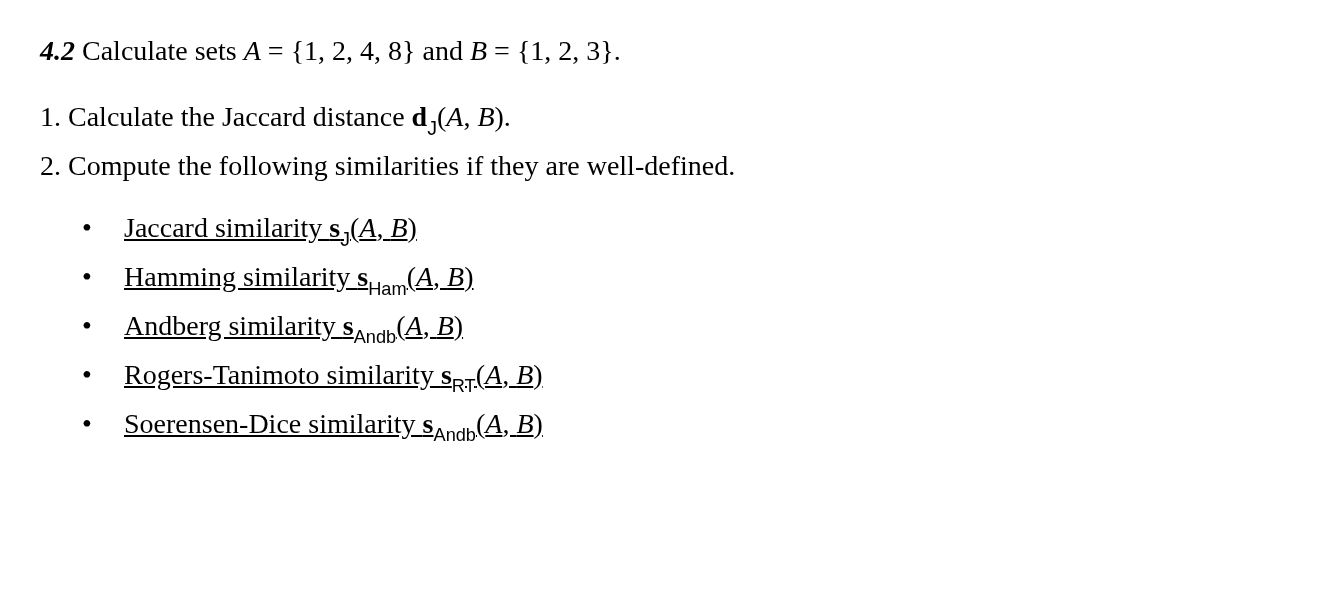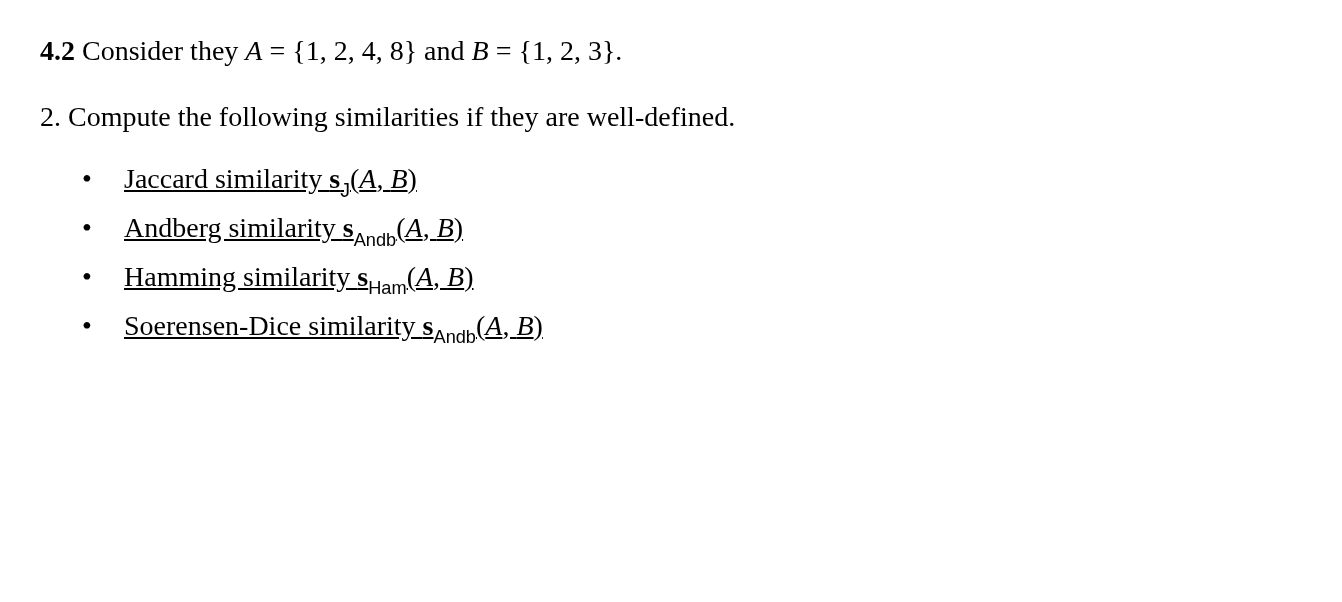--- a/index.html
+++ b/index.html
@@ -11,20 +11,21 @@
       color: #000;
       background: #fff;
       width: 1342px;
       box-sizing: border-box;
     }
     .problem-header {
       margin-bottom: 24px;
     }
     .problem-number {
       font-weight: bold;
+      font-style: italic;
     }
     .numbered-list {
       margin-bottom: 20px;
     }
     .numbered-item {
       margin-bottom: 4px;
     }
     .bullet-list {
       margin-left: 42px;
       margin-top: 10px;
@@ -59,36 +60,43 @@
     }
     .sans {
       font-family: Arial, Helvetica, sans-serif;
     }
   </style>
 </head>
 <body>
 
 <div class="problem-header">
   <span class="problem-number">4.2</span>
-  <span>Consider they </span><span class="italic">A</span><span> = </span><span>{1, 2, 4, 8}</span><span> and </span><span class="italic">B</span><span> = </span><span>{1, 2, 3}</span><span>.</span>
+  <span>Calculate sets </span><span class="italic">A</span><span> = </span><span>{1, 2, 4, 8}</span><span> and </span><span class="italic">B</span><span> = </span><span>{1, 2, 3}</span><span>.</span>
 </div>
 
 <div class="numbered-list">
+  <div class="numbered-item">
+    <span>1.</span>
+    <span>Calculate the Jaccard distance </span><span class="bold">d</span><span class="sub sans">J</span><span>(<span class="italic">A</span>, <span class="italic">B</span>)</span><span>.</span>
+  </div>
   <div class="numbered-item">
     <span>2.</span>
     <span>Compute the following similarities if they are well-defined.</span>
   </div>
 </div>
 
 <div class="bullet-list">
   <div class="bullet-item">
     <span class="bullet">•</span><span>Jaccard similarity </span><span class="bold">s</span><span class="sub sans">J</span><span>(<span class="italic">A</span>, <span class="italic">B</span>)</span>
   </div>
   <div class="bullet-item">
+    <span class="bullet">•</span><span>Hamming similarity </span><span class="bold">s</span><span class="smallsub">Ham</span><span>(<span class="italic">A</span>, <span class="italic">B</span>)</span>
+  </div>
+  <div class="bullet-item">
     <span class="bullet">•</span><span>Andberg similarity </span><span class="bold">s</span><span class="smallsub">Andb</span><span>(<span class="italic">A</span>, <span class="italic">B</span>)</span>
   </div>
   <div class="bullet-item">
-    <span class="bullet">•</span><span>Hamming similarity </span><span class="bold">s</span><span class="smallsub">Ham</span><span>(<span class="italic">A</span>, <span class="italic">B</span>)</span>
+    <span class="bullet">•</span><span>Rogers-Tanimoto similarity </span><span class="bold">s</span><span class="smallsub">RT</span><span>(<span class="italic">A</span>, <span class="italic">B</span>)</span>
   </div>
   <div class="bullet-item">
     <span class="bullet">•</span><span>Soerensen-Dice similarity </span><span class="bold">s</span><span class="smallsub">Andb</span><span>(<span class="italic">A</span>, <span class="italic">B</span>)</span>
   </div>
 </div>
 
 </body></html>

